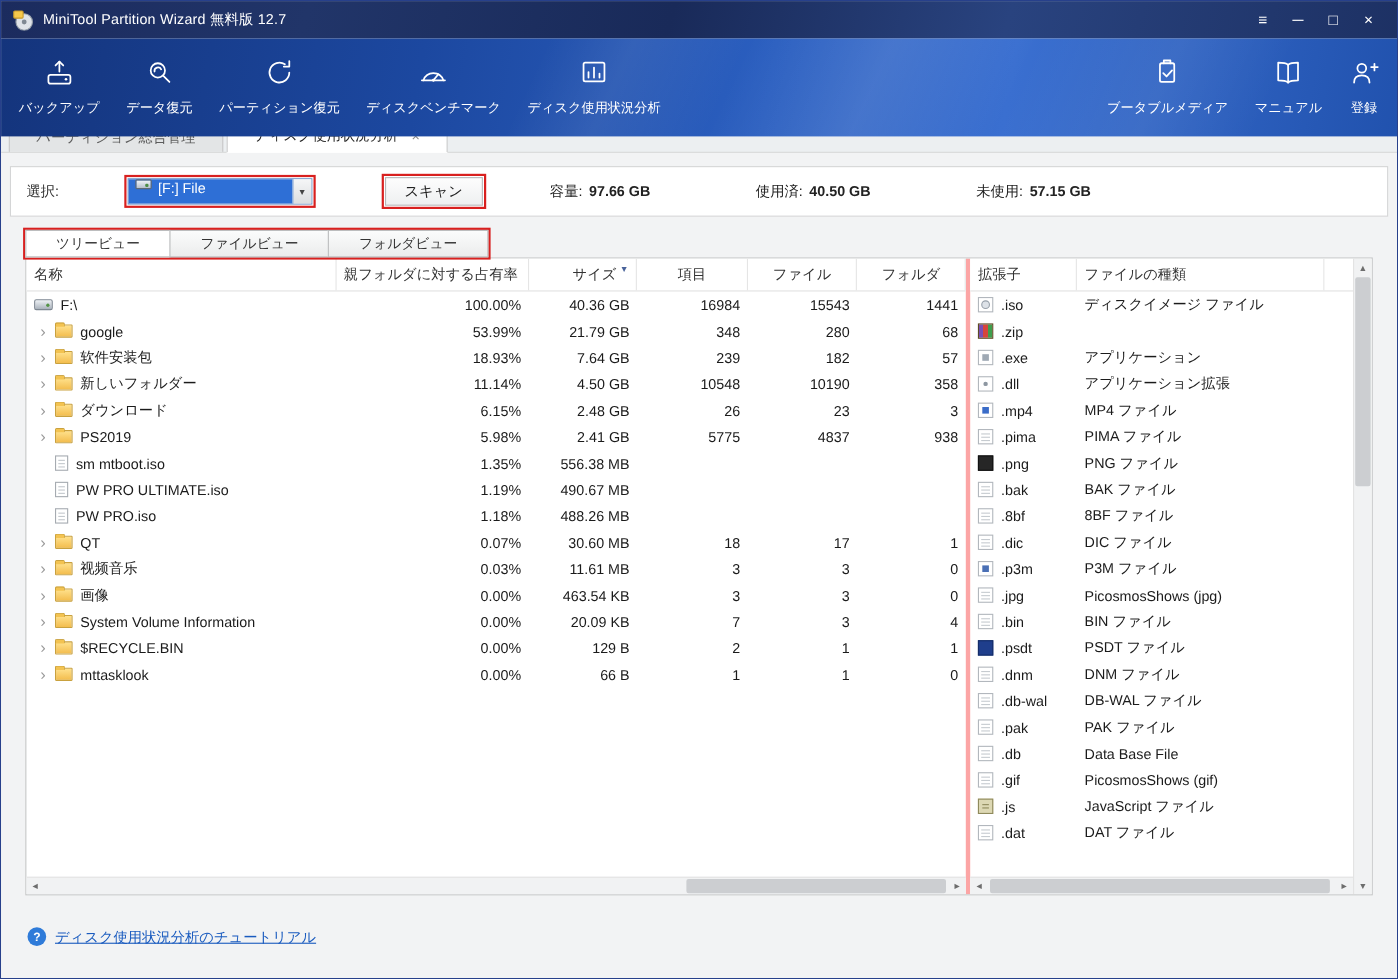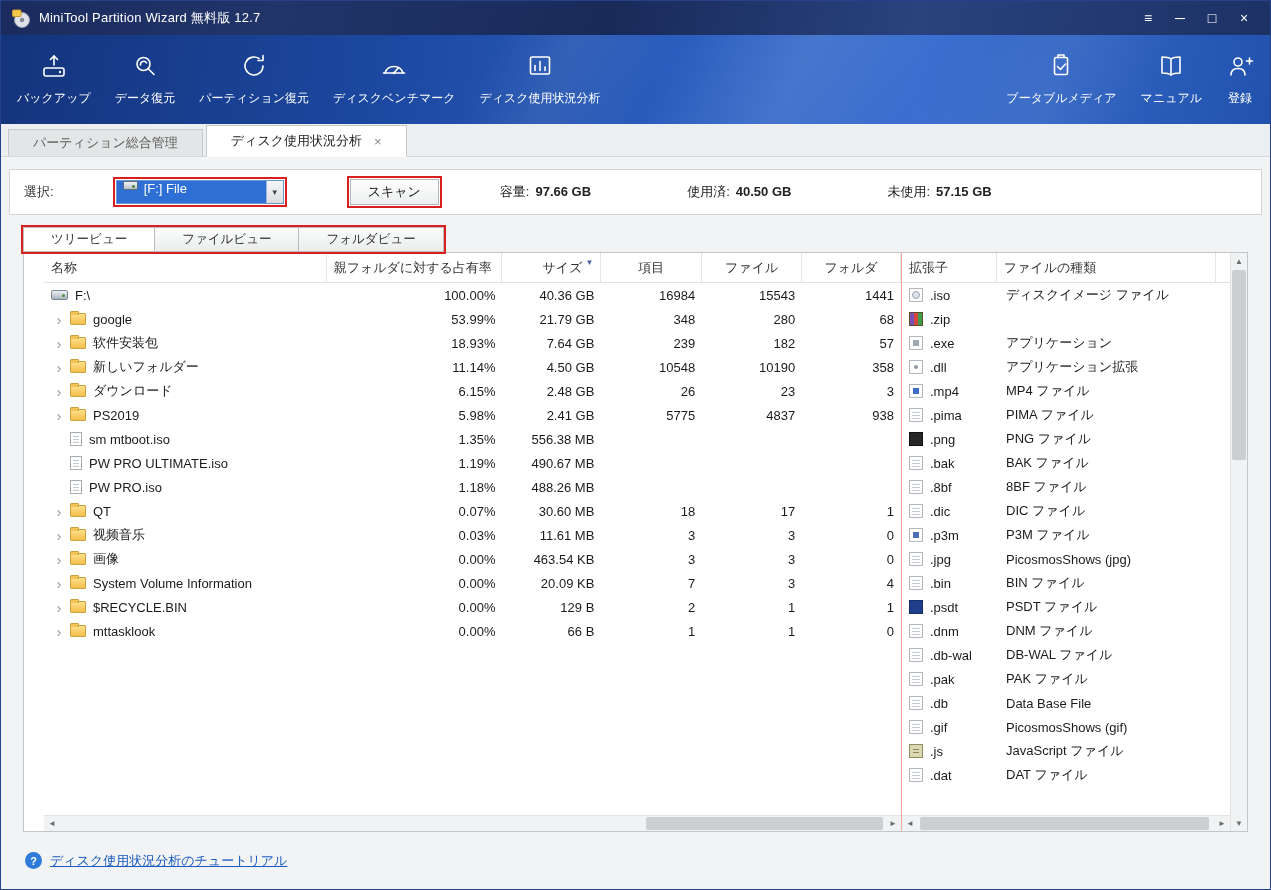--- a/index.html
+++ b/index.html
@@ -18,21 +18,21 @@
   
   .toolbar { height:89px; flex:0 0 auto; display:flex; align-items:stretch; padding:0 4px; position:relative; overflow:hidden;
     background:linear-gradient(100deg,#14347c 0%,#1c48a0 30%,#2b5fc0 55%,#3a6fd0 72%,#2152ae 100%); }
   .toolbar::before { content:''; position:absolute; inset:0; pointer-events:none;
     background:linear-gradient(115deg, transparent 38%, rgba(255,255,255,.07) 44%, transparent 52%, rgba(255,255,255,.10) 62%, transparent 72%, rgba(255,255,255,.06) 82%, transparent 90%); }
   .tool-item { display:flex; flex-direction:column; align-items:center; justify-content:center; gap:7px; padding:0 12px; color:#fff; font-size:12px; position:relative; white-space:nowrap; }
   .tool-item svg { width:28px; height:28px; }
   .tool-spacer { flex:1; }
 
   
-  .tabstrip { height:33px; flex:0 0 auto; background:#eceff1; display:flex; align-items:flex-end; padding:0 7px; border-bottom:1px solid #d6d7d8; }
+  .tabstrip { height:15px; flex:0 0 auto; background:#eceff1; display:flex; align-items:flex-end; padding:0 7px; border-bottom:1px solid #d6d7d8; }
   .tab { height:27px; display:flex; align-items:center; padding:0 24px; font-size:13px; color:#5c5c5c; background:#e3e5e6; border:1px solid #c7c8c9; border-bottom:none; margin-right:3px; }
   .tab.active { background:#fff; color:#1f1f1f; height:32px; margin-bottom:-1px; border-bottom:1px solid #fff; }
   .tab-close { margin-left:12px; color:#8a8a8a; font-size:13px; line-height:1; }
 
   
   .workspace { flex:1; display:flex; flex-direction:column; padding:12px 8px 0 8px; background:#f2f3f4; min-height:0; }
 
   .selection-panel { height:46px; flex:0 0 auto; background:#fff; border:1px solid #d4d5d6; display:flex; align-items:center; padding:0 14px;gap:48px; }
   .sel-label { font-size:13px; color:#2c2c2c; margin-right:11px; }
   .red-box { border:2px solid var(--red,#d8201f); padding:1px; display:inline-flex; background:transparent; }
@@ -49,21 +49,21 @@
 
   
   .view-tabs-row { flex:0 0 auto; margin-top:10px; padding-left:12px; display:flex; position:relative; z-index:2; margin-bottom:-2px; }
   .view-tabs { display:flex; border:2px solid var(--red,#d8201f); background:transparent; }
   .vtab { height:25px; padding:0 27px; display:flex; align-items:center; font-size:12.5px; color:#333; background:linear-gradient(#fbfcfc,#ebecec); border:1px solid #bcbdbe; border-right:none; white-space:nowrap; }
   .vtab:last-child { border-right:1px solid #bcbdbe; }
   .vtab.active { background:#fff; }
 
   
   .main-panel { flex:0 0 auto; height:580px; margin:0 14px; background:#fff; border:1px solid #c4c5c6; display:flex; overflow:hidden; position:relative; z-index:1; }
-  .tree-section { width:858px; flex:0 0 auto; border-right:1px solid #fca5a5; display:flex; flex-direction:column; min-height:0;margin-left:20px; }
+  .tree-section { width:858px; flex:0 0 auto; border-right:4px solid #fca5a5; display:flex; flex-direction:column; min-height:0; }
   .ext-section { flex:1; display:flex; flex-direction:column; min-width:0; min-height:0; }
 
   .thead { height:30px; flex:0 0 auto; display:flex; border-bottom:1px solid #e2e2e2; background:#fff; }
   .th { display:flex; align-items:center; font-size:13px; color:#333; padding:0 7px; border-right:1px solid #e5e5e5; white-space:nowrap; overflow:hidden; }
   .th.num { justify-content:flex-end; }
   .th.cen { justify-content:center; }
   .sort-arrow { font-size:8px; color:#49639a; margin-left:3px; align-self:flex-start; margin-top:5px; }
 
   .c-name   { width:283px; }
   .c-pct    { width:176px; }

